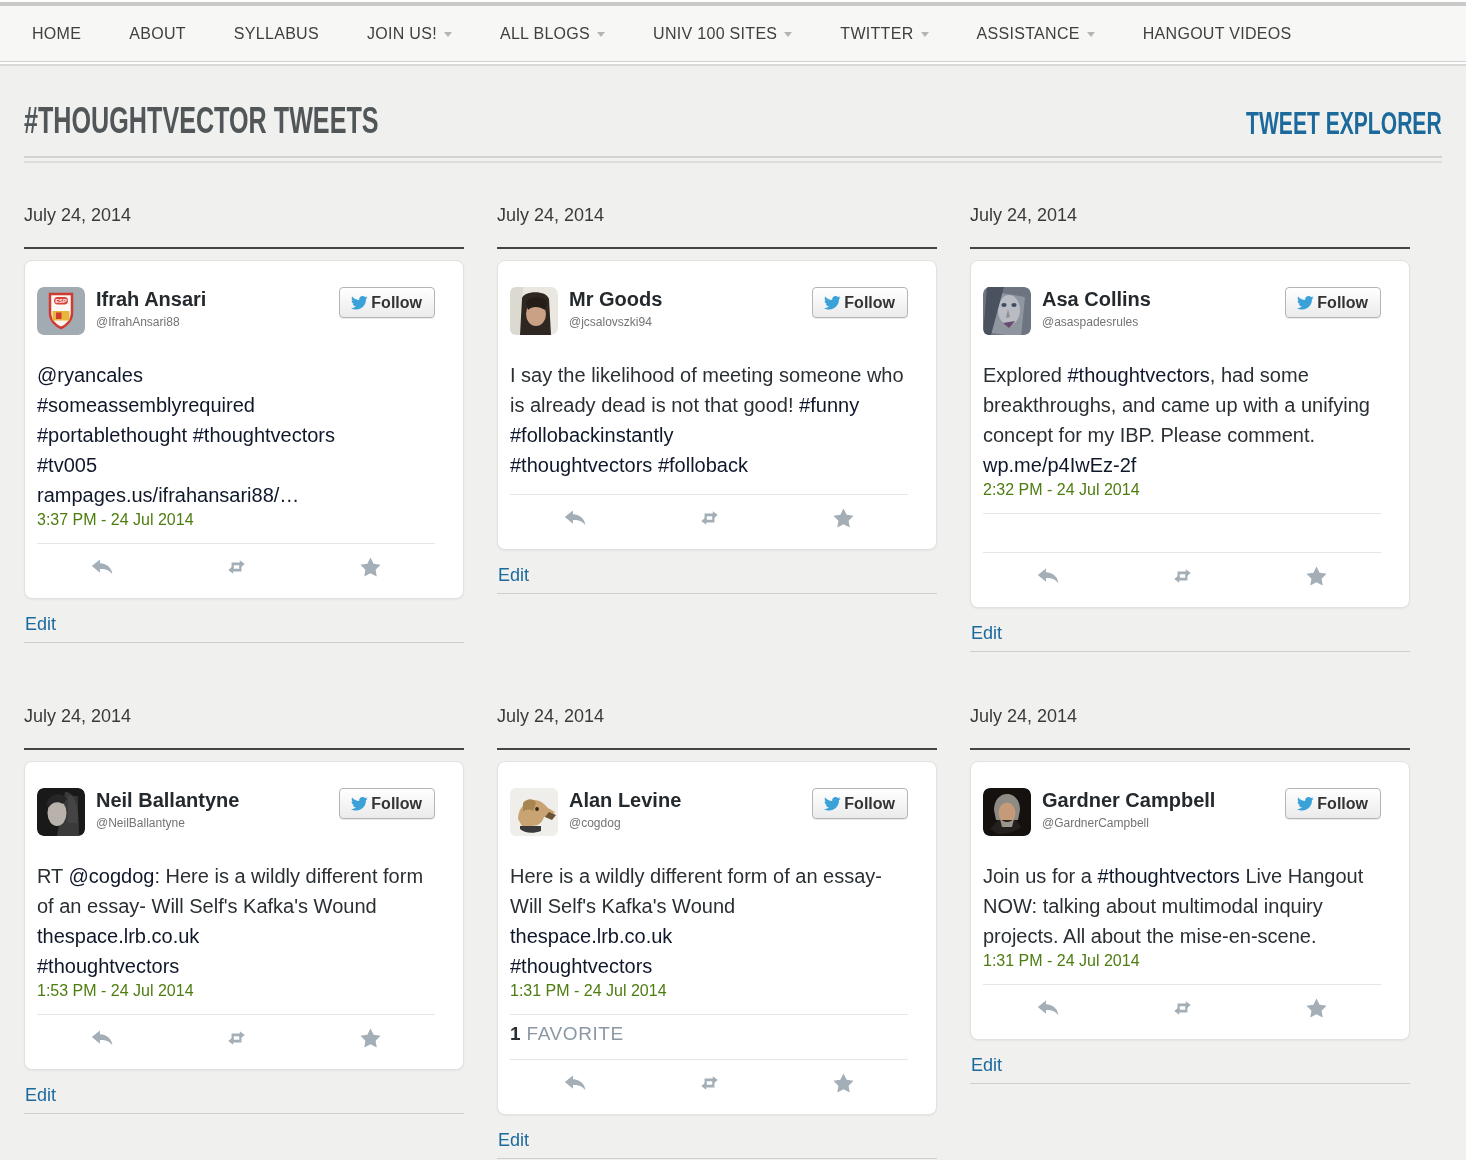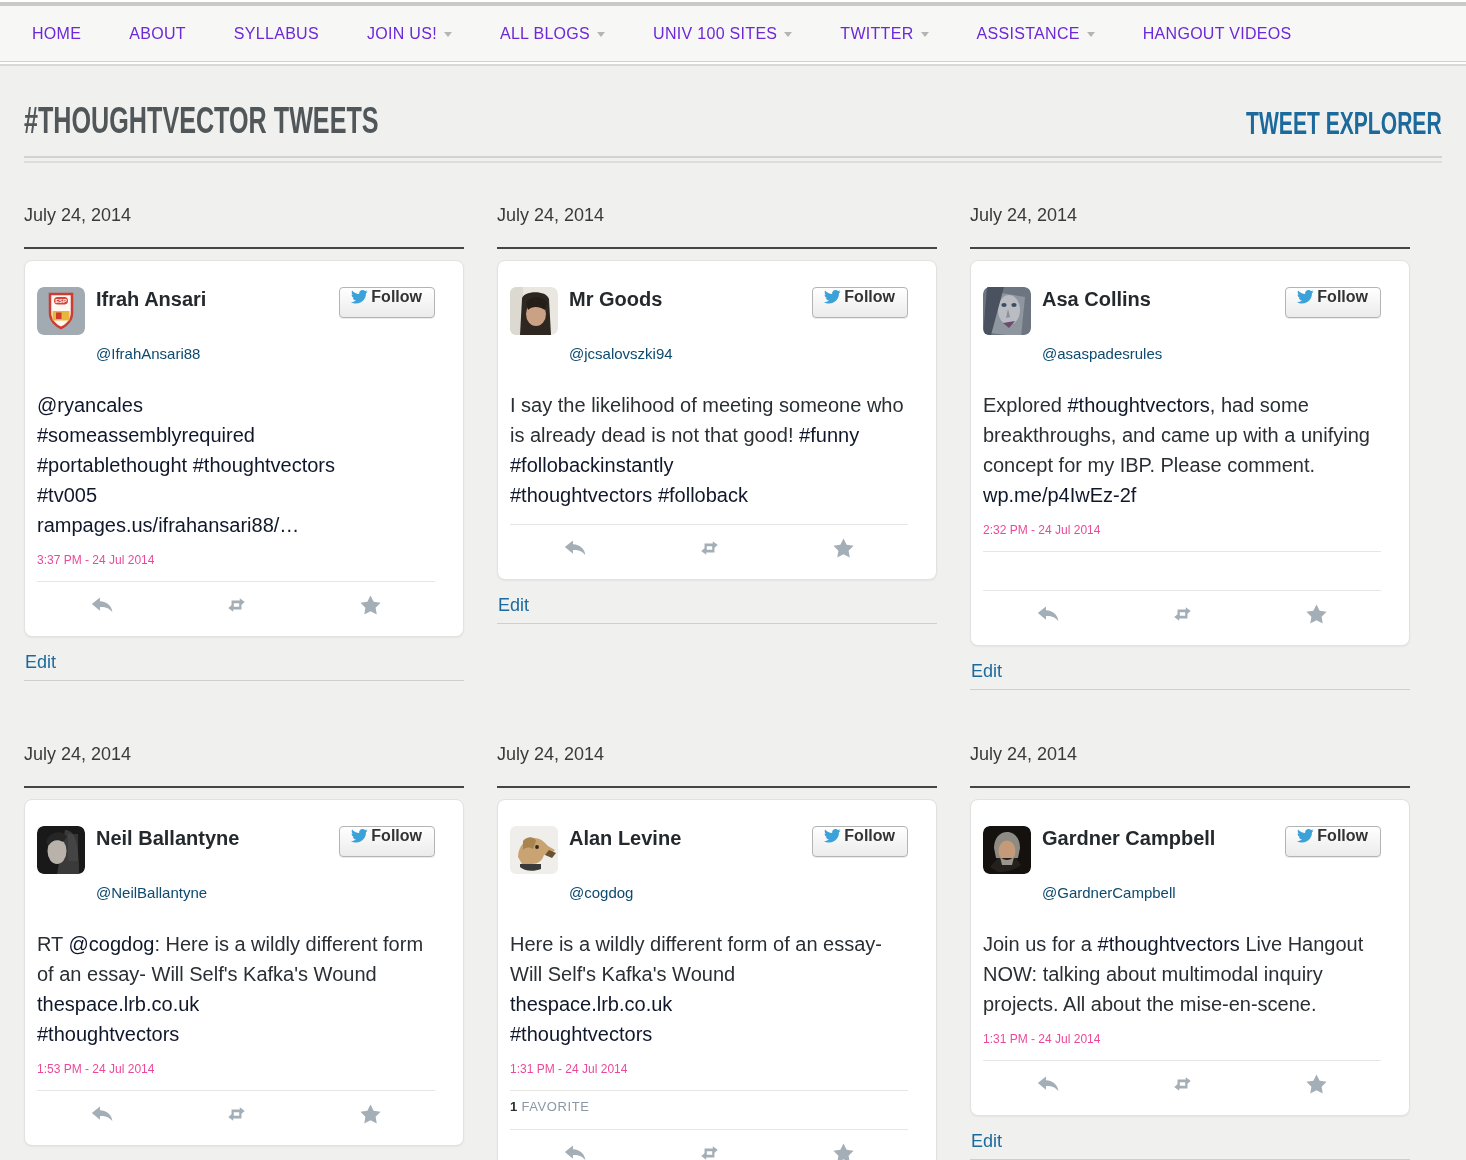--- a/index.html
+++ b/index.html
@@ -24,21 +24,21 @@
     align-items: center;
     height: 55px;
     padding-left: 8px;
   }
   .nav-item {
     display: flex;
     align-items: center;
     padding: 0 24px;
     font-size: 16px;
     letter-spacing: 0.3px;
-    color: #6d28d9;
+    color: #404040;
     cursor: pointer;
     white-space: nowrap;
   }
   .caret {
     width: 0; height: 0;
     border-left: 4px solid transparent;
     border-right: 4px solid transparent;
     border-top: 5px solid #b5b5b3;
     margin-left: 7px;
     margin-top: 2px;
@@ -107,25 +107,25 @@
   .avatar {
     width: 48px; height: 48px;
     border-radius: 6px;
     overflow: hidden;
     flex: 0 0 48px;
     cursor: pointer;
   }
   .avatar svg { display: block; width: 48px; height: 48px; }
   .who { margin-left: 11px; min-width: 0; }
   .name { font-size: 20px; font-weight: bold; color: #24292e; line-height: 24px; cursor: pointer; }
-  .handle { font-size: 15px; color: #0c4a6e; line-height: 22px; cursor: pointer; margin-top: 32px; }
+  .handle { font-size: 12px; color: #737373; line-height: 22px; cursor: pointer; }
   .follow {
     margin-left: auto;
     display: inline-flex;
-    align-items: flex-start;
+    align-items: center;
     gap: 1px;
     height: 31px;
     padding: 0 12px 0 9px;
     border: 1px solid #b4b4b4;
     border-radius: 4px;
     background: linear-gradient(#ffffff, #ebebeb);
     box-shadow: 0 1px 0 rgba(0,0,0,0.08);
     font-family: "Liberation Sans", sans-serif;
     font-size: 16px;
     font-weight: bold;
@@ -135,26 +135,26 @@
   .follow .bird svg { display: block; width: 21px; height: 17px; }
 
   .tweet-text {
     margin-top: 25px;
     font-size: 20px;
     line-height: 30px;
     color: #292f33;
     word-wrap: break-word;
   }
   .tweet-link { color: #0f172a; cursor: pointer; }
-  .timestamp { margin-top: 13px; font-size: 12px; color: #ec4899; cursor: pointer; }
+  .timestamp { margin-top: 1px; font-size: 16px; color: #4d7c0f; cursor: pointer; }
   .divider { border-top: 1px solid #e6e6e4; margin-top: 14px; }
   .stats-row {
     padding: 8px 0 0 0;
     min-height: 24px;
-    font-size: 13px;
+    font-size: 19px;
     letter-spacing: 0.6px;
     color: #8b98a3;
   }
   .stats-row b { color: #292f33; letter-spacing: 0; }
   .actions {
     display: flex;
     justify-content: space-between;
     padding: 12px 52px 14px 52px;
   }
   .act { cursor: pointer; }

